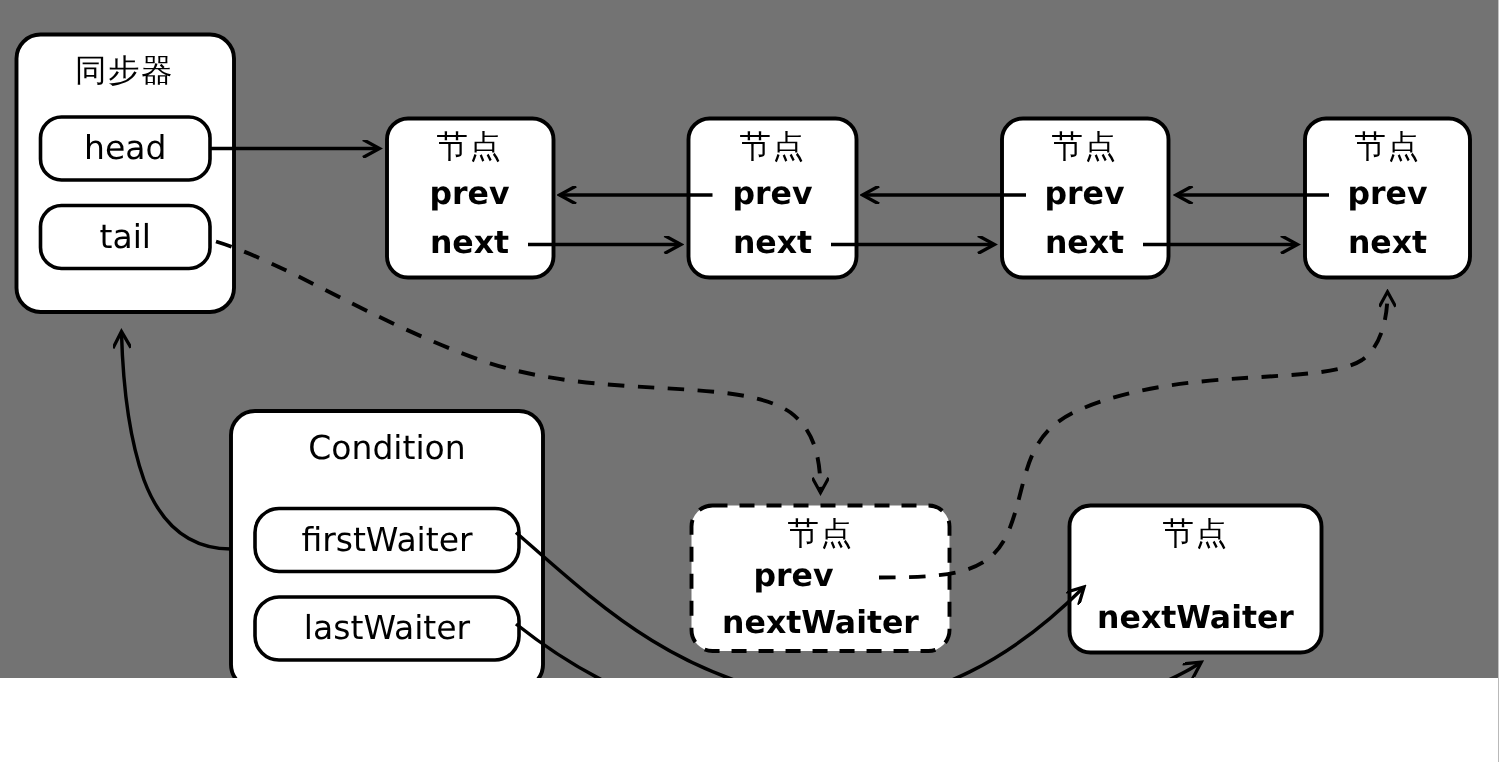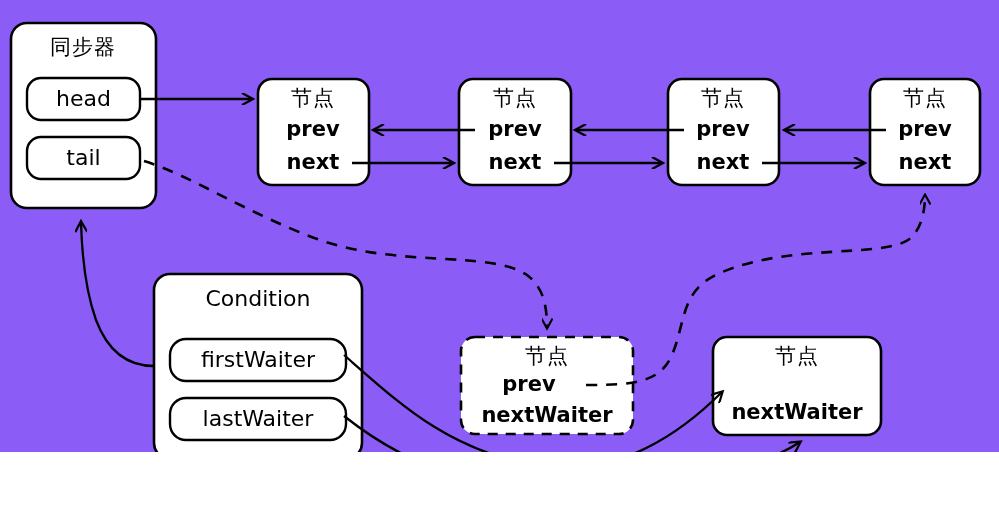--- a/index.html
+++ b/index.html
@@ -7,21 +7,21 @@
     padding: 0;
     background: #ffffff;
   }
   body {
     font-family: "DejaVu Sans", "Liberation Sans", sans-serif;
   }
   #canvas {
     position: relative;
     width: 999px;
     height: 452px;
-    background: #8b5cf6;
+    background: #737373;
     overflow: hidden;
   }
   svg#diagram {
     position: absolute;
     top: 0;
     left: 0;
     width: 999px;
     height: 508px;
   }
   .box {

